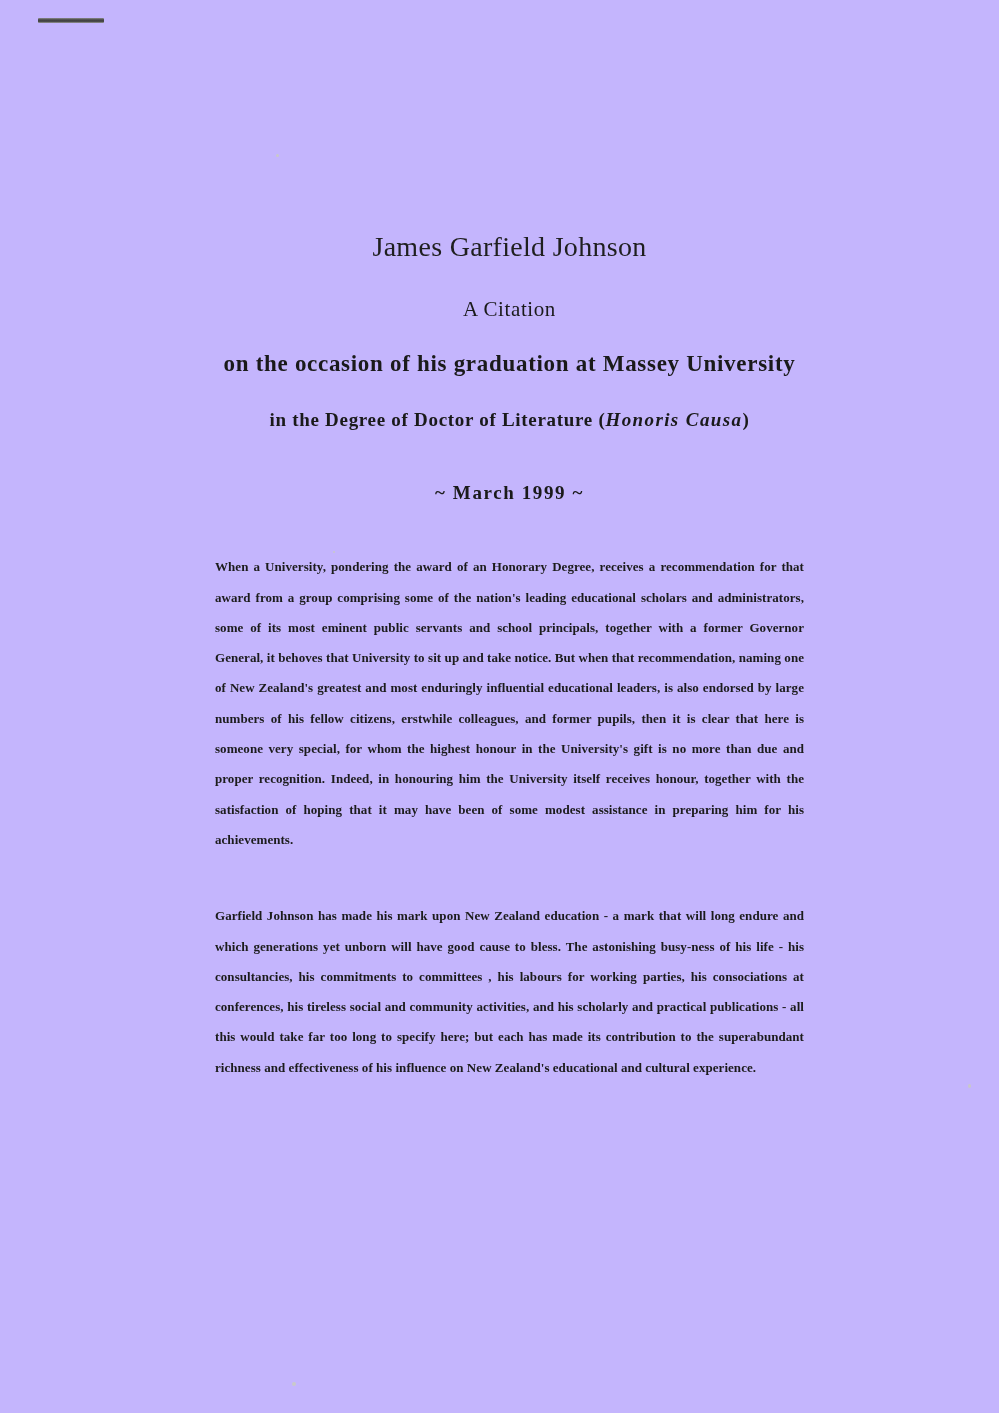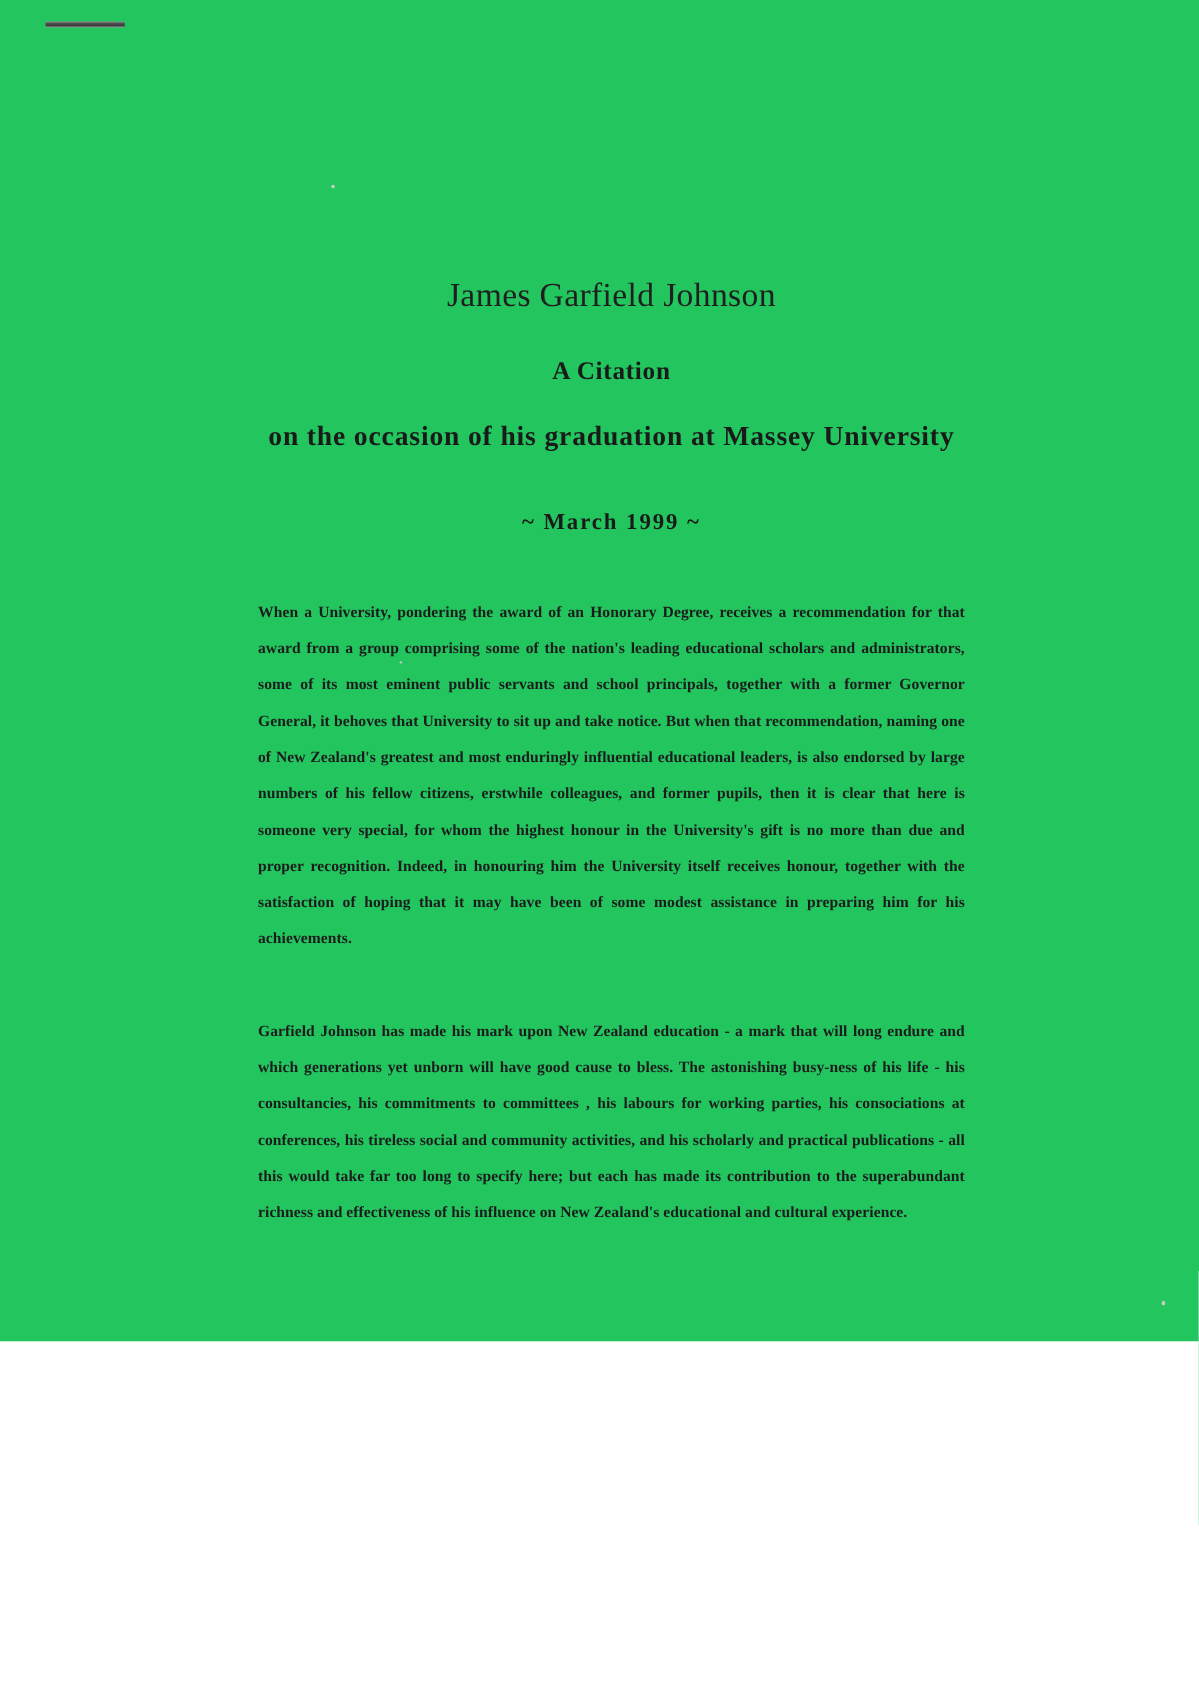--- a/index.html
+++ b/index.html
@@ -8,22 +8,22 @@
     padding: 0;
     background: #ffffff;
   }
   body {
     font-family: "Liberation Serif", "DejaVu Serif", serif;
     color: #1c1c1c;
   }
   #page {
     position: relative;
     width: 999px;
-    height: 1118px;
-    background: #22c55e;
+    height: 1413px;
+    background: #c4b5fd;
     overflow: hidden;
   }
 
   
   #scan-mark {
     position: absolute;
     left: 38px;
     top: 18px;
     width: 66px;
     height: 5px;
@@ -56,21 +56,21 @@
     letter-spacing: 0.3px;
     margin: 0;
     padding-top: 232px;
     line-height: 1.1;
     color: #1f1f1f;
   }
 
   .subtitle-1 {
     text-align: center;
     font-size: 21px;
-    font-weight: bold;
+    font-weight: normal;
     letter-spacing: 0.6px;
     margin: 0;
     padding-top: 34px;
     color: #1a1a1a;
   }
 
   .subtitle-2 {
     text-align: center;
     font-size: 23px;
     font-weight: bold;
@@ -132,20 +132,21 @@
   <div class="speck" id="speck-4"></div>
 
   <div id="content">
 
     <h1 class="doc-title">James Garfield Johnson</h1>
 
     <p class="subtitle-1">A  Citation</p>
 
     <p class="subtitle-2">on the occasion of his graduation at Massey University</p>
 
+    <p class="subtitle-3"><span>in the Degree of Doctor of Literature (</span><span class="honoris">Honoris Causa</span><span>)</span></p>
 
     <p class="date-line">~  March 1999  ~</p>
 
     <p class="body-para first">When a University, pondering the award of an Honorary Degree, receives a recommendation for that award from a group comprising some of the nation's leading educational scholars and administrators, some of its most eminent public servants and school principals, together with a former Governor General, it behoves that University to sit up and take notice.   But when that recommendation, naming one of New Zealand's greatest and most enduringly influential educational leaders, is also endorsed by large numbers of his fellow citizens, erstwhile colleagues, and former pupils, then it is clear that here is someone very special, for whom the highest honour in the University's gift is no more than due and proper recognition.   Indeed, in honouring him the University itself receives honour, together with the satisfaction of hoping that it may have been of some modest assistance in preparing him for his achievements.</p>
 
     <p class="body-para second">Garfield Johnson has made his mark upon New Zealand education - a mark that will long endure and which generations yet unborn will have good cause to bless.   The astonishing busy-ness of his life - his consultancies, his commitments to committees , his labours for working parties, his consociations at conferences, his tireless social and community activities, and his scholarly and practical publications - all this would take far too long to specify here;  but each has made its contribution to the superabundant richness and effectiveness of his influence on New Zealand's educational and cultural experience.</p>
 
   </div>
 </div>
 

